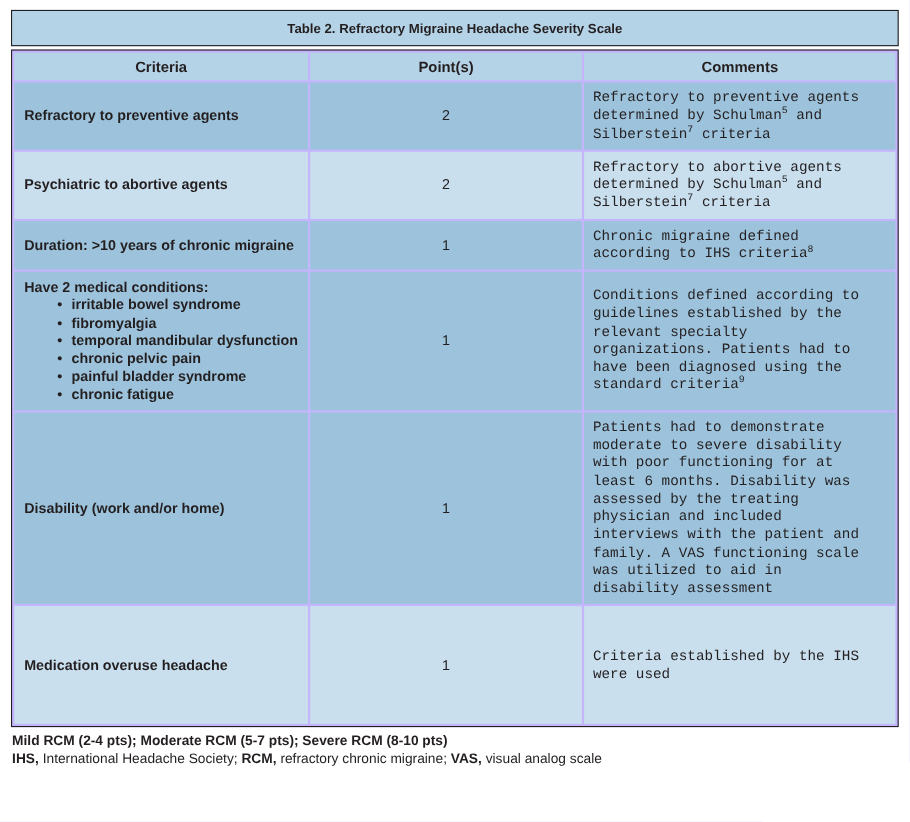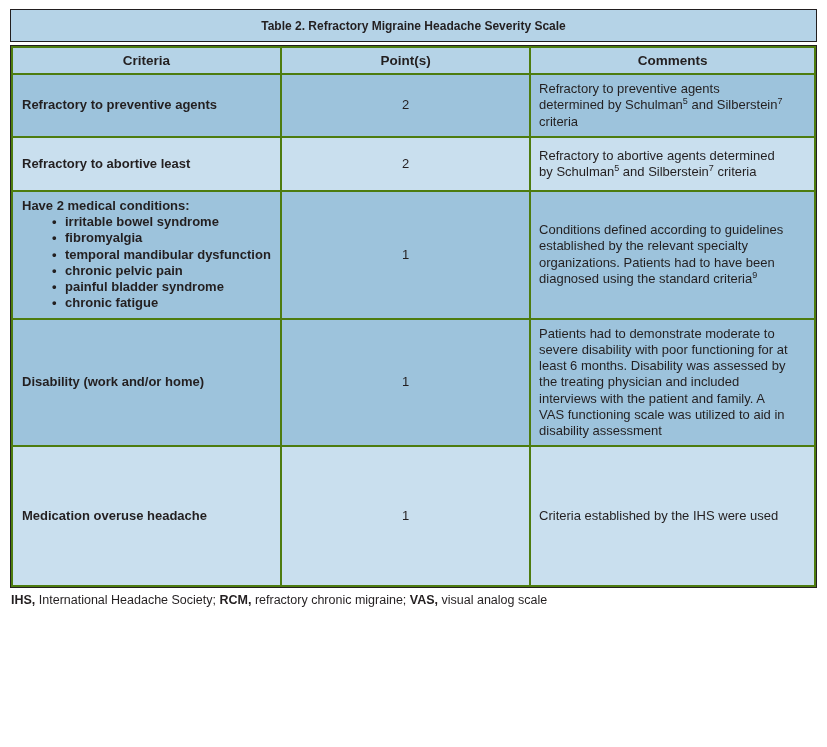--- a/index.html
+++ b/index.html
@@ -30,21 +30,21 @@
     font-weight:bold;
     font-size:12px;
     padding:9px 4px 8px 4px;
   }
   .sev-table{
     margin-top:3px;
     width:100%;
     border:1.5px solid var(--border);
     border-collapse:separate;
     border-spacing:2px;
-    background:#4d7c0f;
+    background:#c4b5fd;
     table-layout:fixed;
   }
   .sev-table th{
     background:var(--hdr);
     font-weight:bold;
     font-size:13.5px;
     padding:5px 4px;
     height:24px;
   }
   .sev-table td{
@@ -58,20 +58,21 @@
     font-weight:bold;
     text-align:left;
     padding:6px 8px 6px 9px;
   }
   td.pts{
     text-align:center;
   }
   td.cmt{
     text-align:left;
     padding:6px 26px 6px 8px;
+    font-family:Liberation Mono, monospace;
   }
   .crit-text{margin:0;}
   .crit-bullet{
     position:relative;
     margin-left:30px;
     padding-left:13px;
   }
   .crit-bullet::before{
     content:"\2022";
     position:absolute;
@@ -124,24 +125,31 @@
     <tbody>
         <tr class="dark">
           <td class="crit">
             <div class="crit-text">Refractory to preventive agents</div>
           </td>
           <td class="pts">2</td>
           <td class="cmt">Refractory to preventive agents determined by Schulman<sup>5</sup> and Silberstein<sup>7</sup> criteria</td>
         </tr>
         <tr class="light">
           <td class="crit">
-            <div class="crit-text">Refractory to abortive least</div>
+            <div class="crit-text">Psychiatric to abortive agents</div>
           </td>
           <td class="pts">2</td>
           <td class="cmt">Refractory to abortive agents determined by Schulman<sup>5</sup> and Silberstein<sup>7</sup> criteria</td>
+        </tr>
+        <tr class="dark">
+          <td class="crit">
+            <div class="crit-text">Duration: &gt;10 years of chronic migraine</div>
+          </td>
+          <td class="pts">1</td>
+          <td class="cmt">Chronic migraine defined according to IHS criteria<sup>8</sup></td>
         </tr>
         <tr class="dark">
           <td class="crit">
             <div class="crit-text">Have 2 medical conditions:</div>
             <div class="crit-bullet">irritable bowel syndrome</div>
             <div class="crit-bullet">fibromyalgia</div>
             <div class="crit-bullet">temporal mandibular dysfunction</div>
             <div class="crit-bullet">chronic pelvic pain</div>
             <div class="crit-bullet">painful bladder syndrome</div>
             <div class="crit-bullet">chronic fatigue</div>
@@ -160,16 +168,17 @@
           <td class="crit">
             <div class="crit-text">Medication overuse headache</div>
           </td>
           <td class="pts">1</td>
           <td class="cmt">Criteria established by the IHS were used</td>
         </tr>
       </tbody>
   </table>
 
   <div class="footnotes">
+    <div class="fn-line1">Mild RCM (2-4 pts); Moderate RCM (5-7 pts); Severe RCM (8-10 pts)</div>
     <div class="fn-line2"><span class="abbr">IHS,</span><span> International Headache Society; </span><span class="abbr">RCM,</span><span> refractory chronic migraine; </span><span class="abbr">VAS,</span><span> visual analog scale</span></div>
   </div>
 
 </div>
 
 </body></html>

